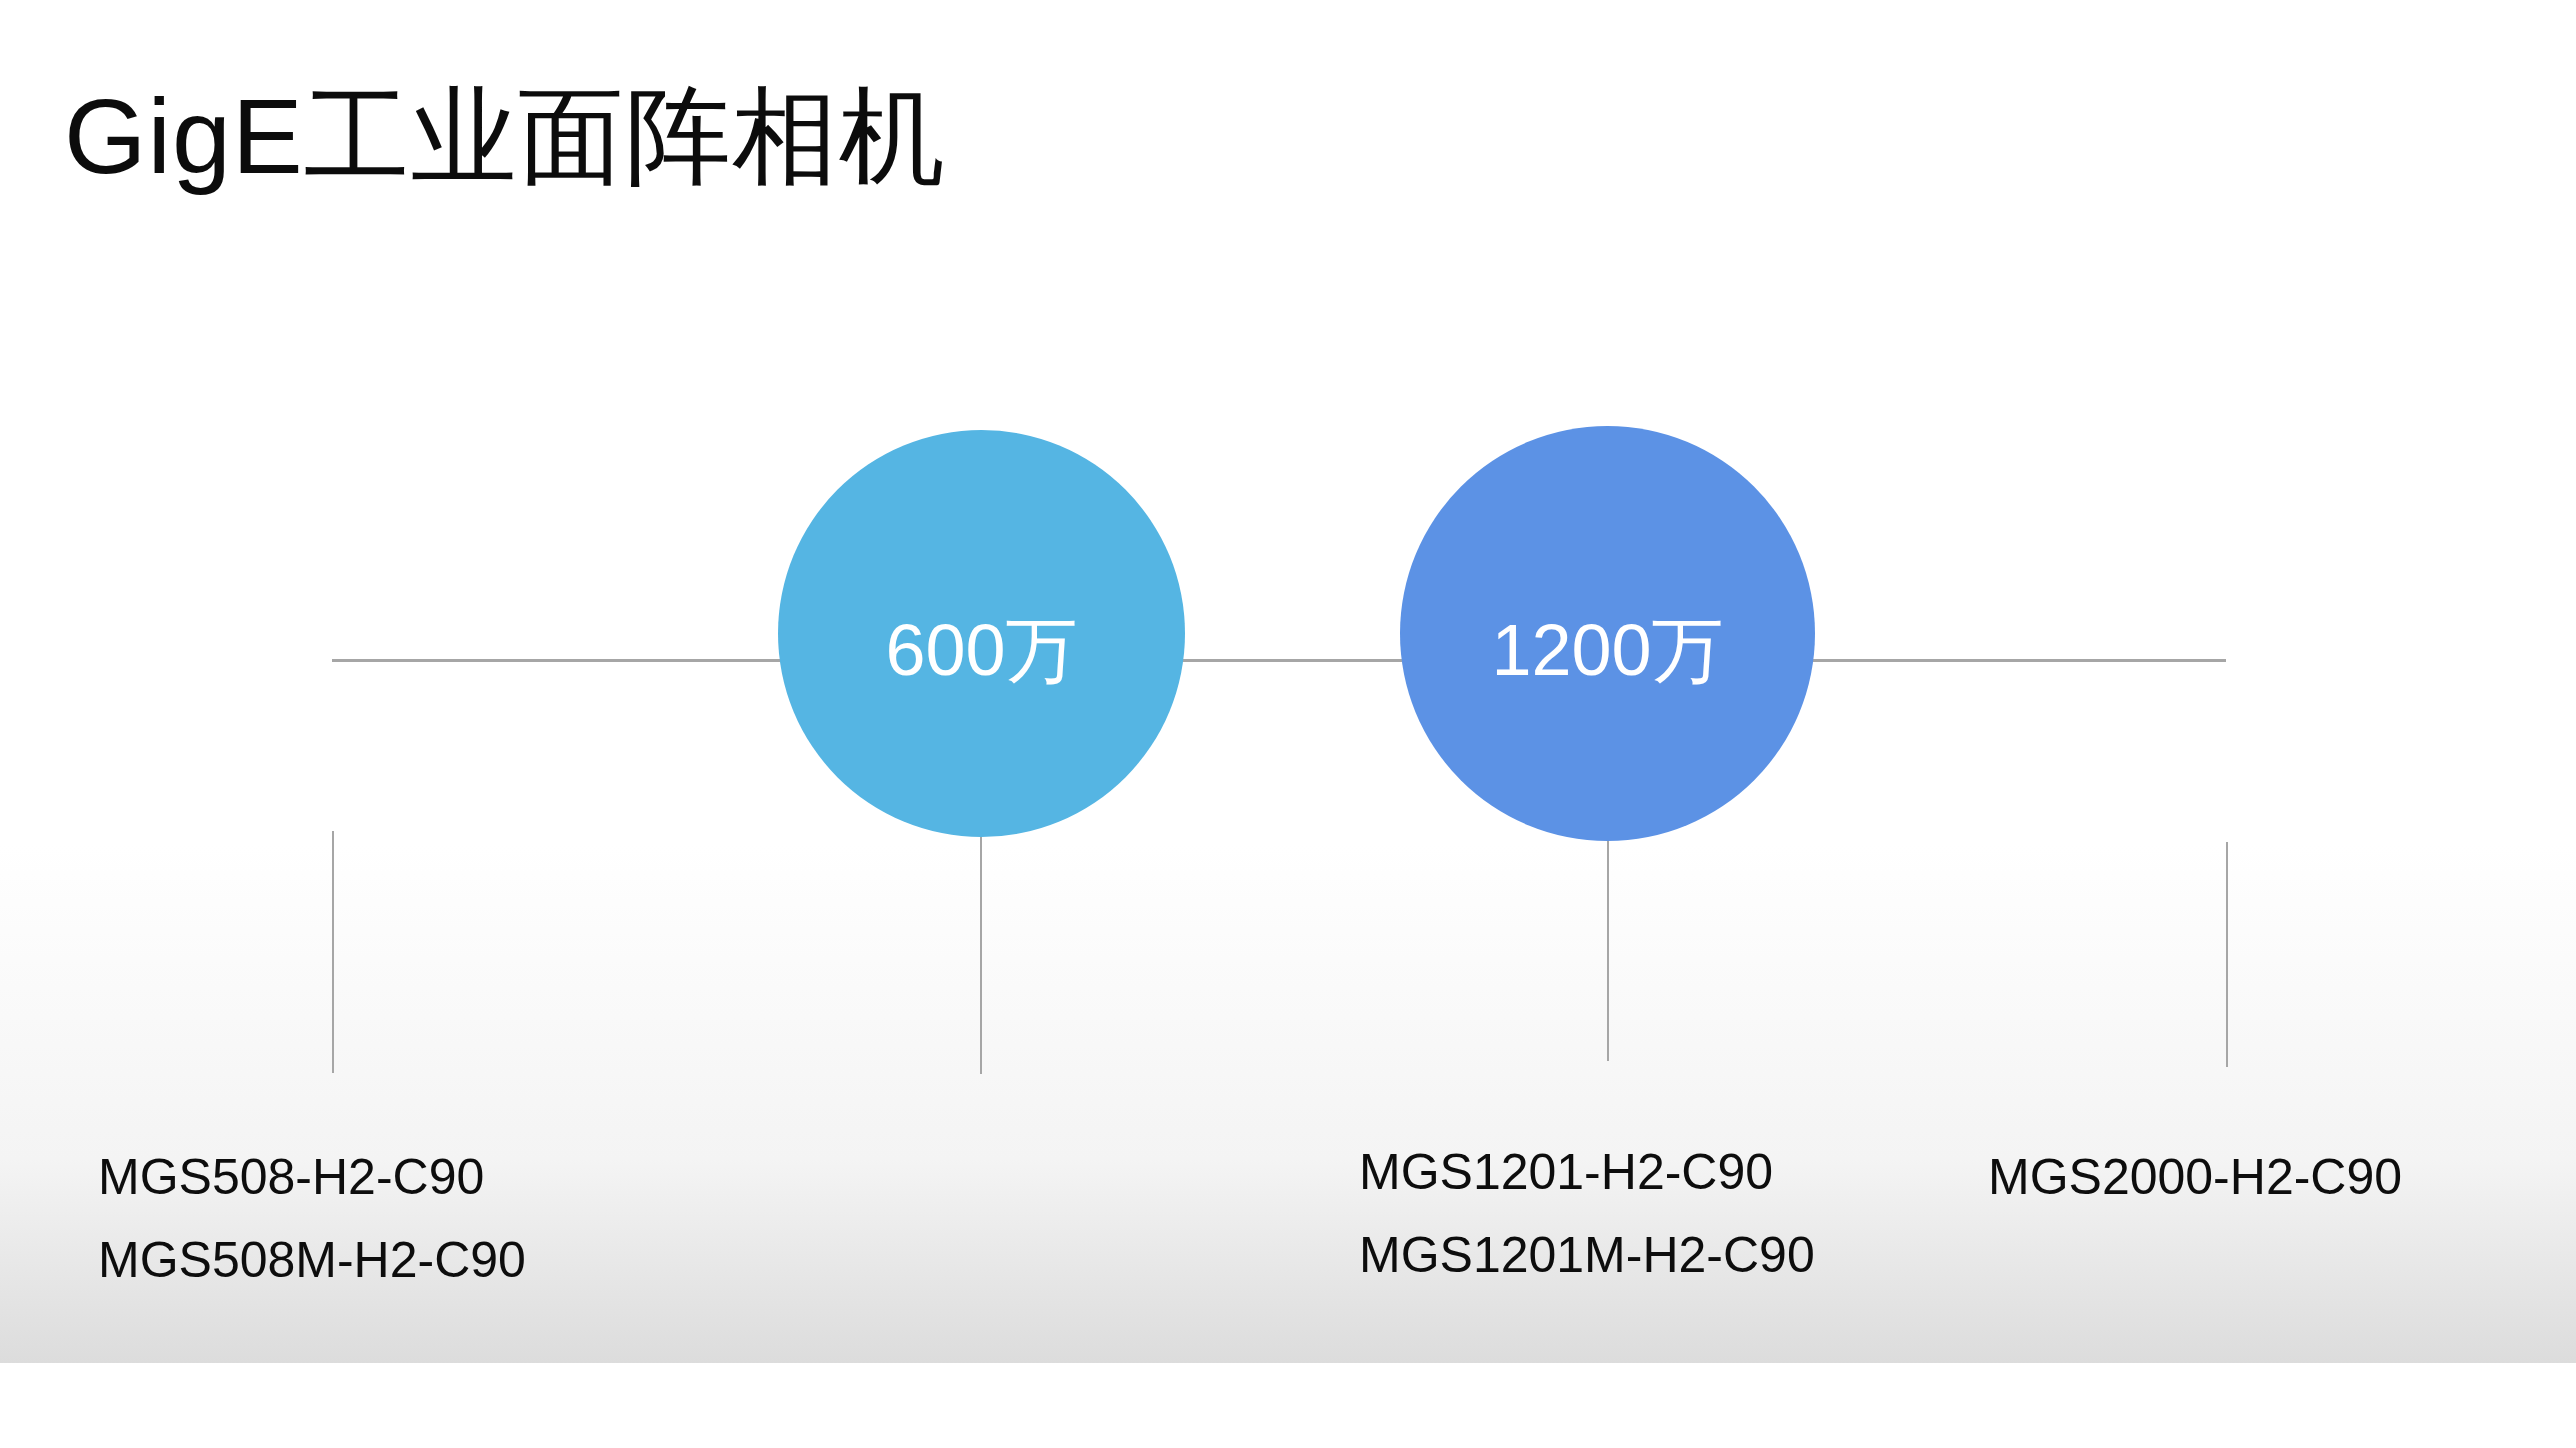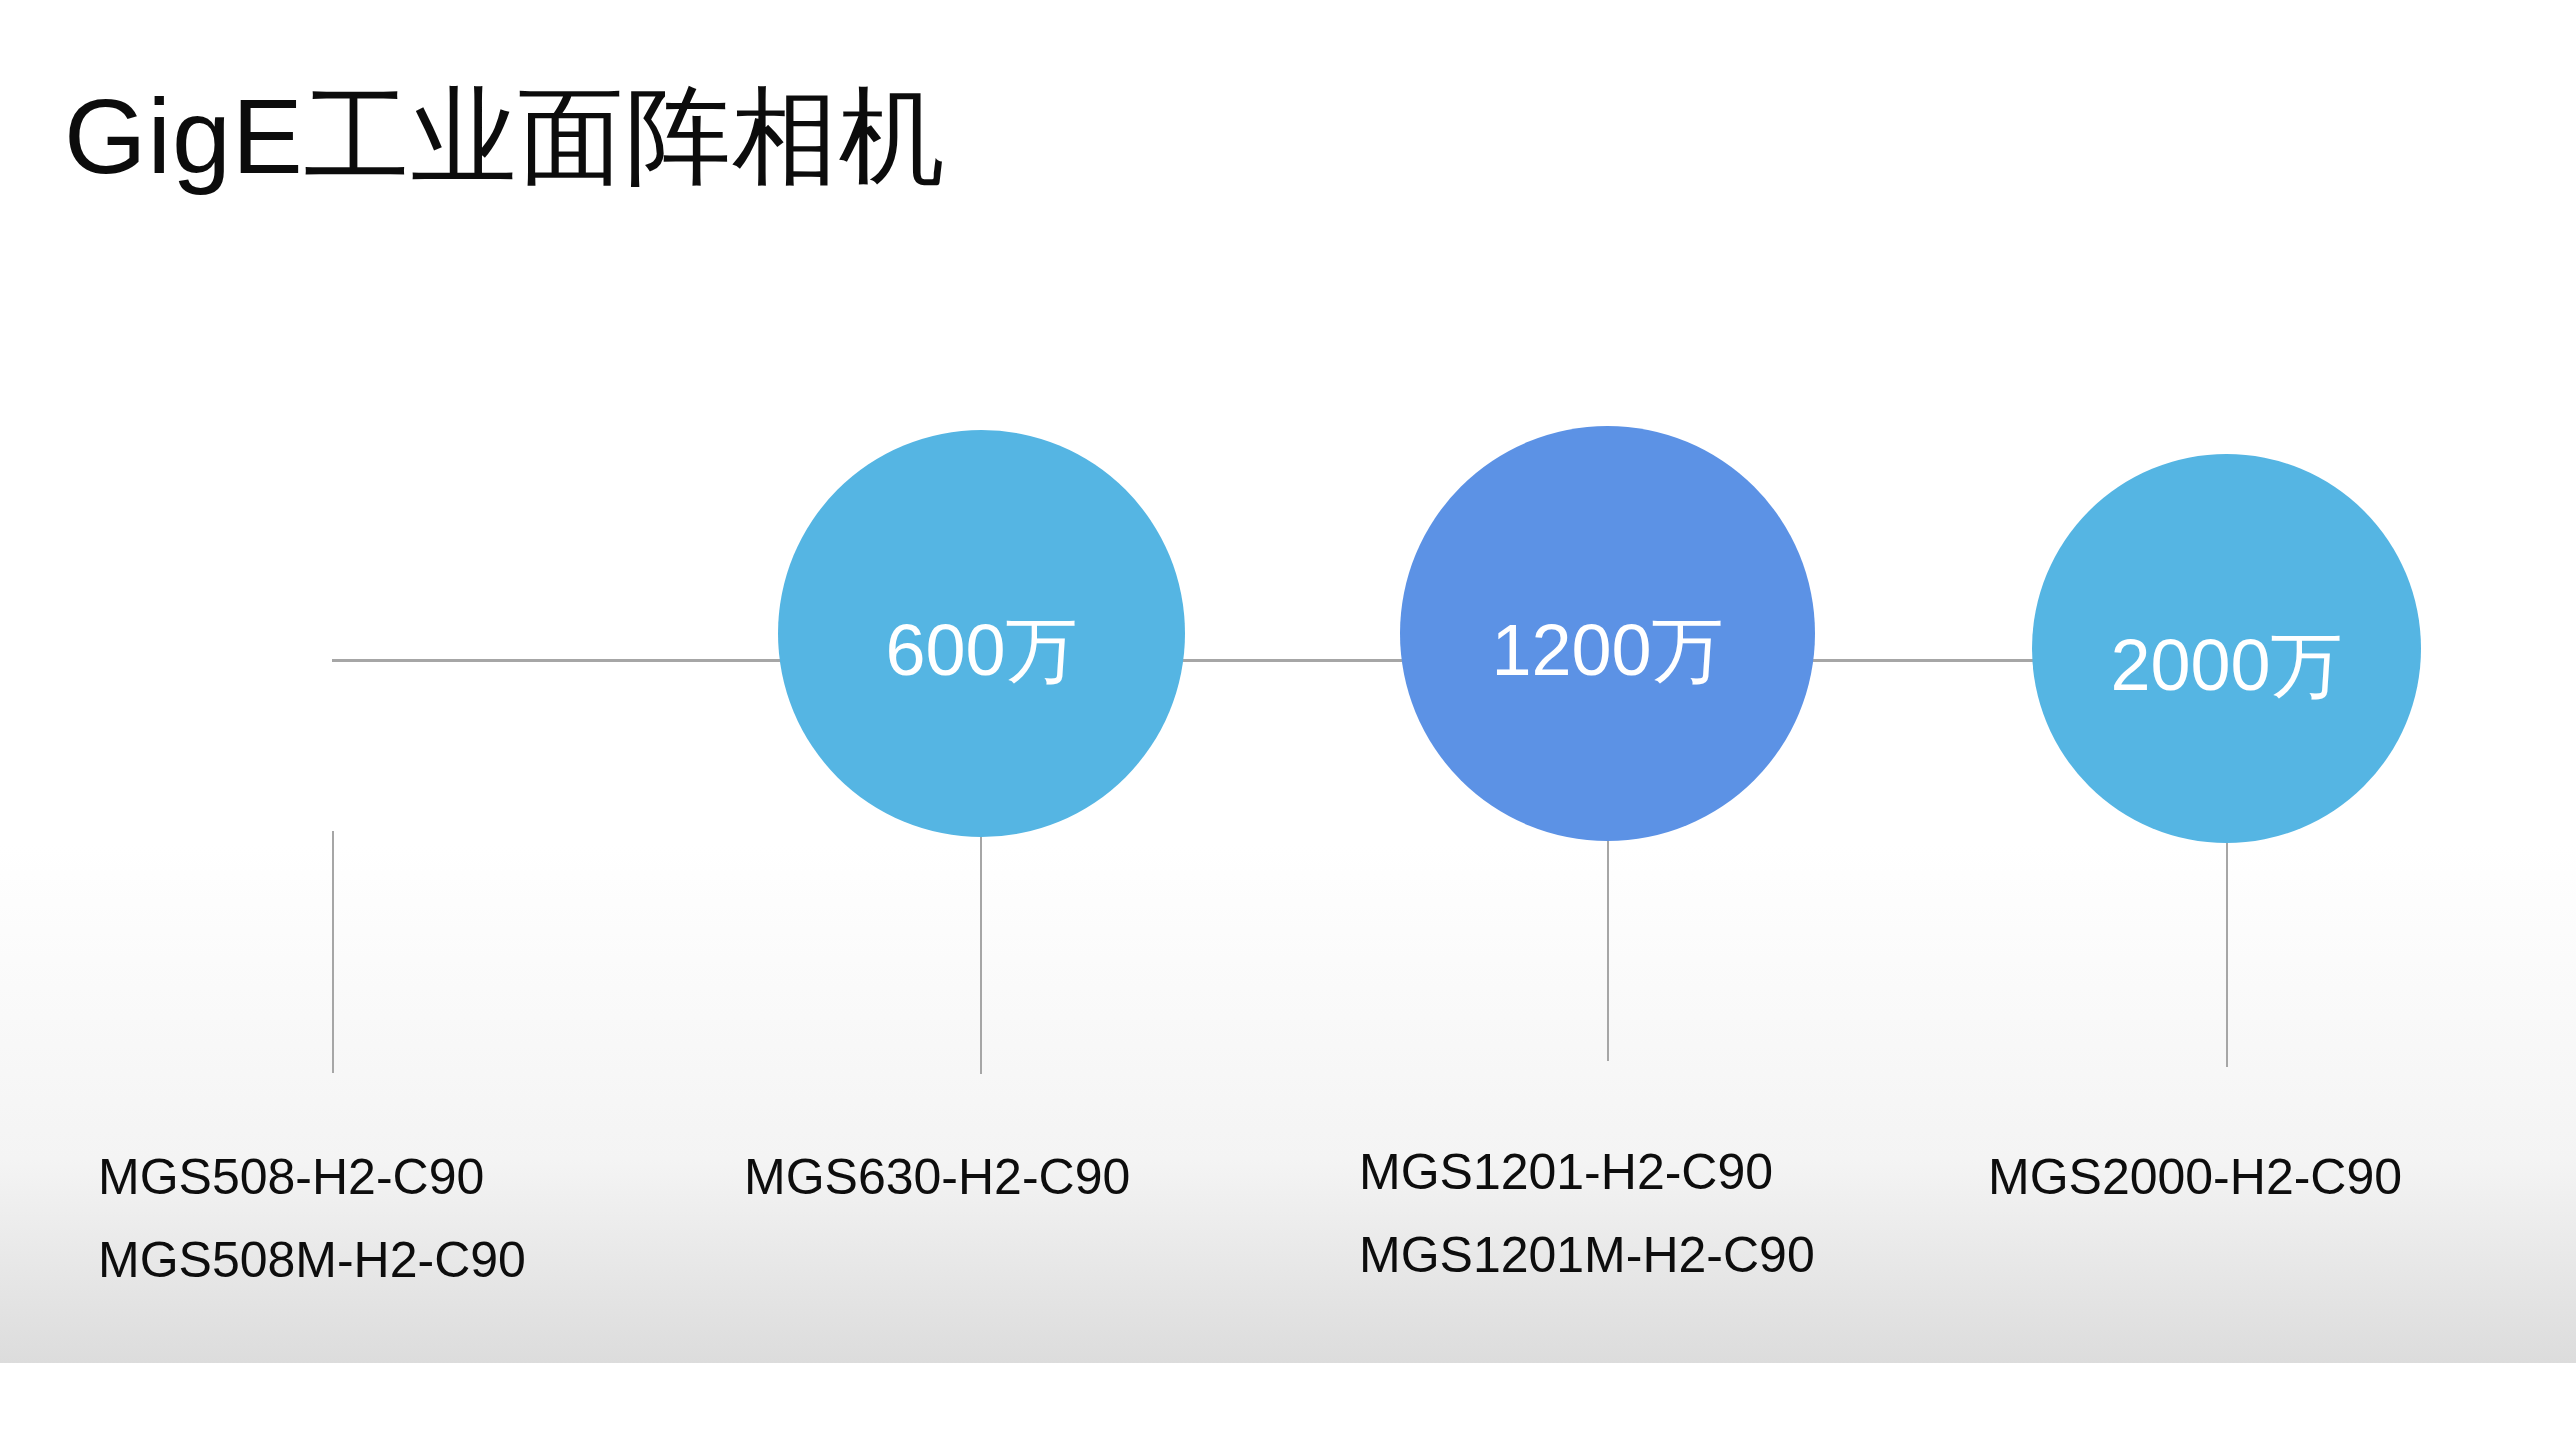--- a/index.html
+++ b/index.html
@@ -77,31 +77,27 @@
 
 
   <div class="circle" style="left: 778px; top: 430px; width: 407px; height: 407px; background-color: rgb(85, 181, 227);">
     <span class="circle-label">600万</span>
   </div>
 
   <div class="circle" style="left: 1400px; top: 426px; width: 415px; height: 415px; background-color: rgb(92, 146, 229);">
     <span class="circle-label">1200万</span>
   </div>
 
-  <div class="circle" style="left: 2032px; top: 454px; width: 389px; height: 389px; background-color: rgb(85, 181, 227);">
-    <span class="circle-label">2000万</span>
-  </div>
 
   <div class="model-list" style="left:90px; top:1128px;">
     <p class="model-line">MGS508-H2-C90</p>
     <p class="model-line">MGS508M-H2-C90</p>
   </div>
 
   <div class="model-list" style="left:736px; top:1128px;">
-    <p class="model-line">MGS630-H2-C90</p>
   </div>
 
   <div class="model-list" style="left:1351px; top:1123px;">
     <p class="model-line">MGS1201-H2-C90</p>
     <p class="model-line">MGS1201M-H2-C90</p>
   </div>
 
   <div class="model-list" style="left:1980px; top:1128px;">
     <p class="model-line">MGS2000-H2-C90</p>
   </div>

